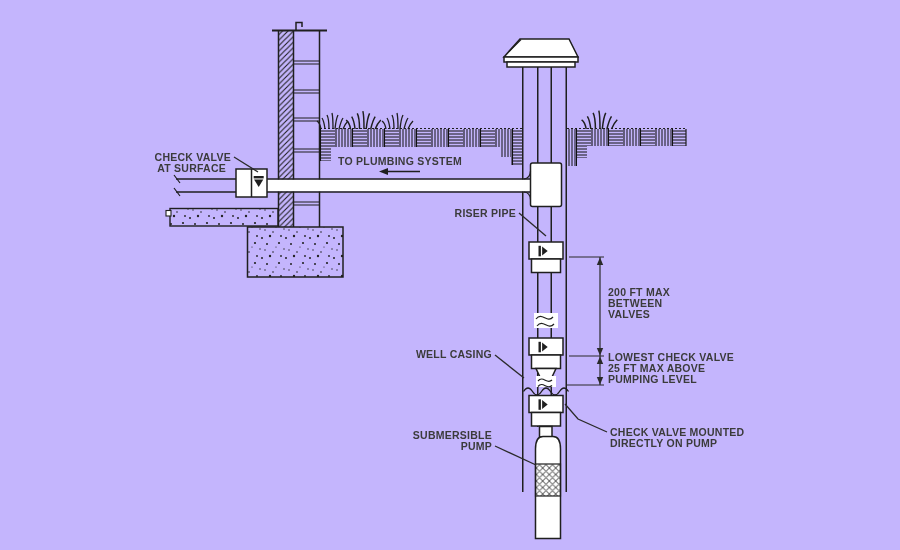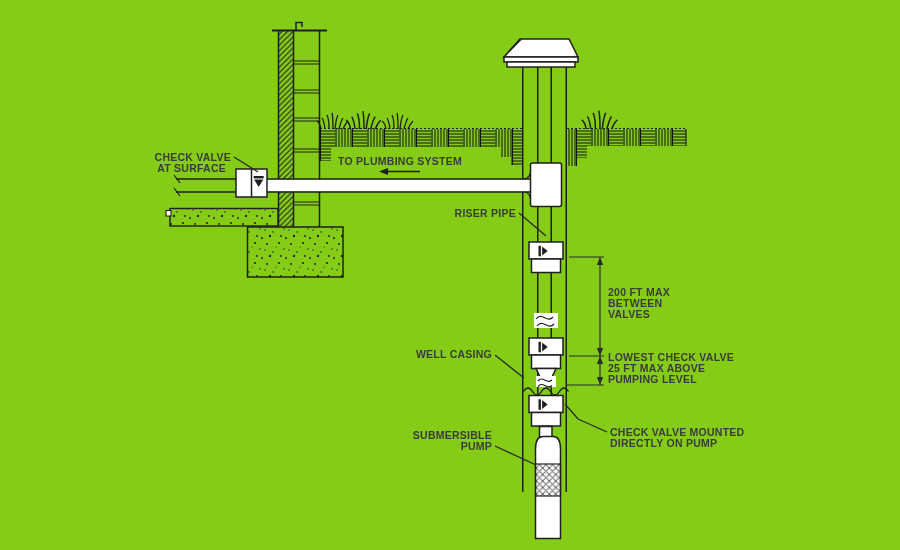--- a/index.html
+++ b/index.html
@@ -1,16 +1,16 @@
 <!DOCTYPE html>
 <html><head>
 <meta charset="utf-8">
 <style>
   html,body{margin:0;padding:0;background:#ffffff;}
-  .canvas{position:relative;width:900px;height:550px;background:#84cc16;overflow:hidden;}
+  .canvas{position:relative;width:900px;height:550px;background:#c4b5fd;overflow:hidden;}
   svg{display:block;}
   .lbl{font:700 10.5px "Liberation Sans", sans-serif;fill:#3b3b3b;letter-spacing:.25px;}
   .ln{stroke:#1f1f1f;fill:none;}
   .w15{stroke-width:1.5;}
   .w12{stroke-width:1.2;}
   .fillw{fill:#ffffff;stroke:#1f1f1f;stroke-width:1.5;}
   .dim{stroke:#2a2a2a;stroke-width:1.2;fill:none;}
   .leader{stroke:#2a2a2a;stroke-width:1.3;fill:none;}
 </style>
 </head>

